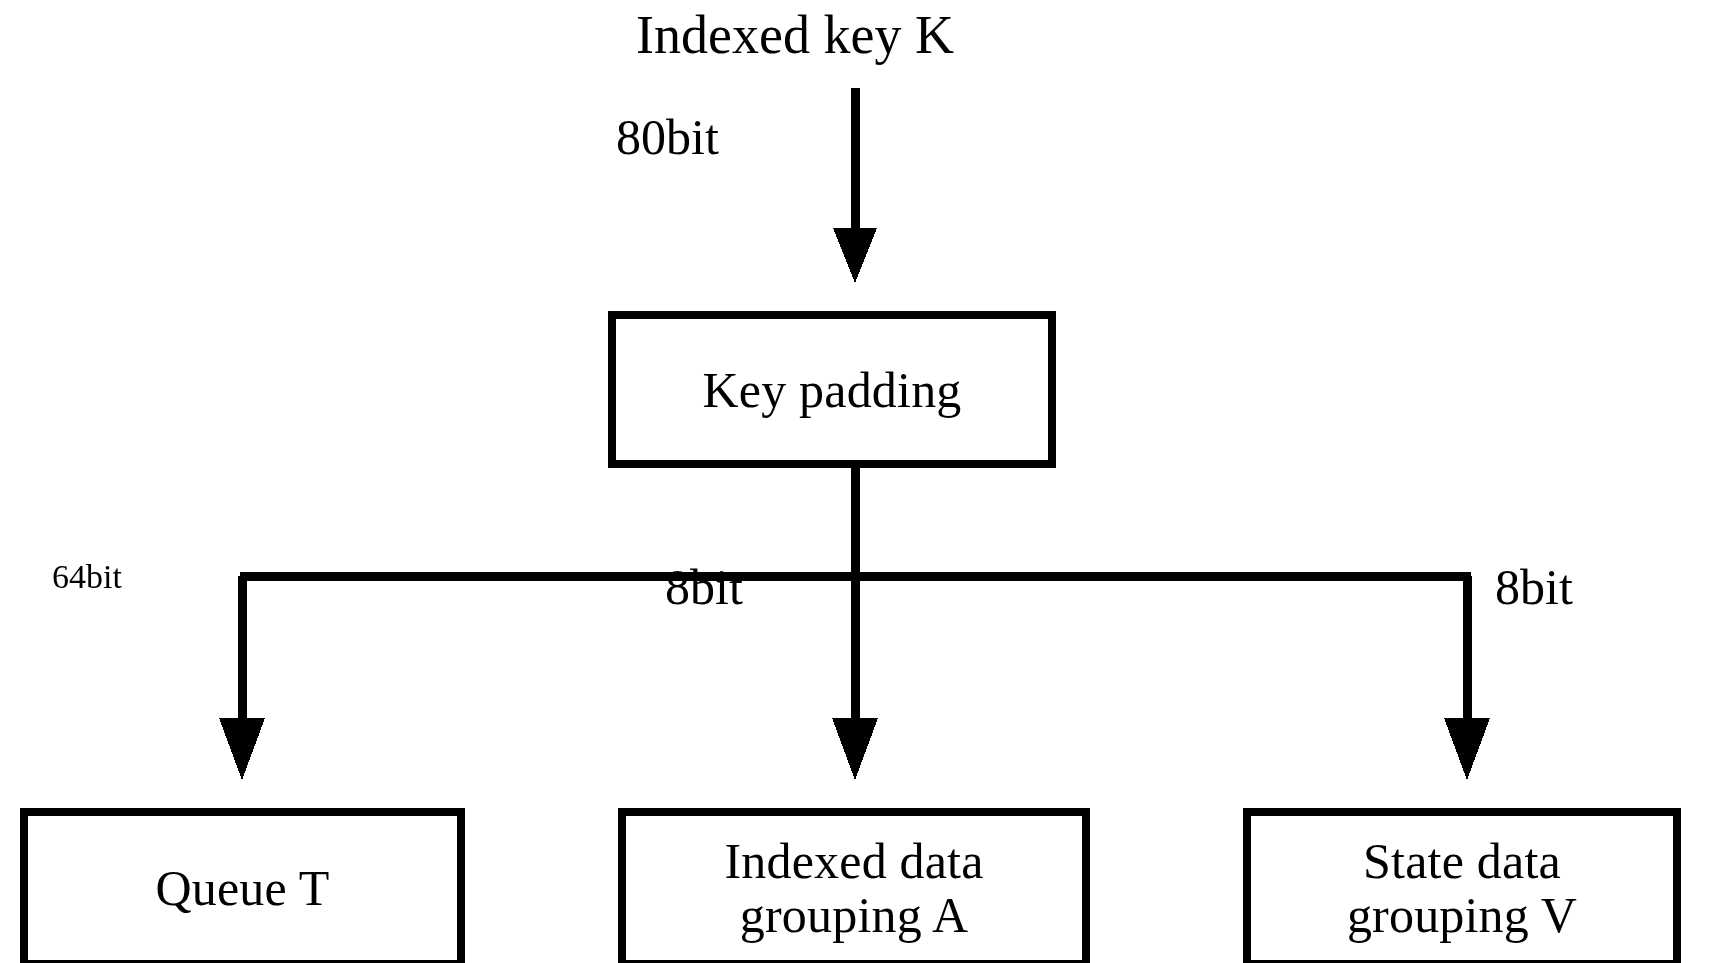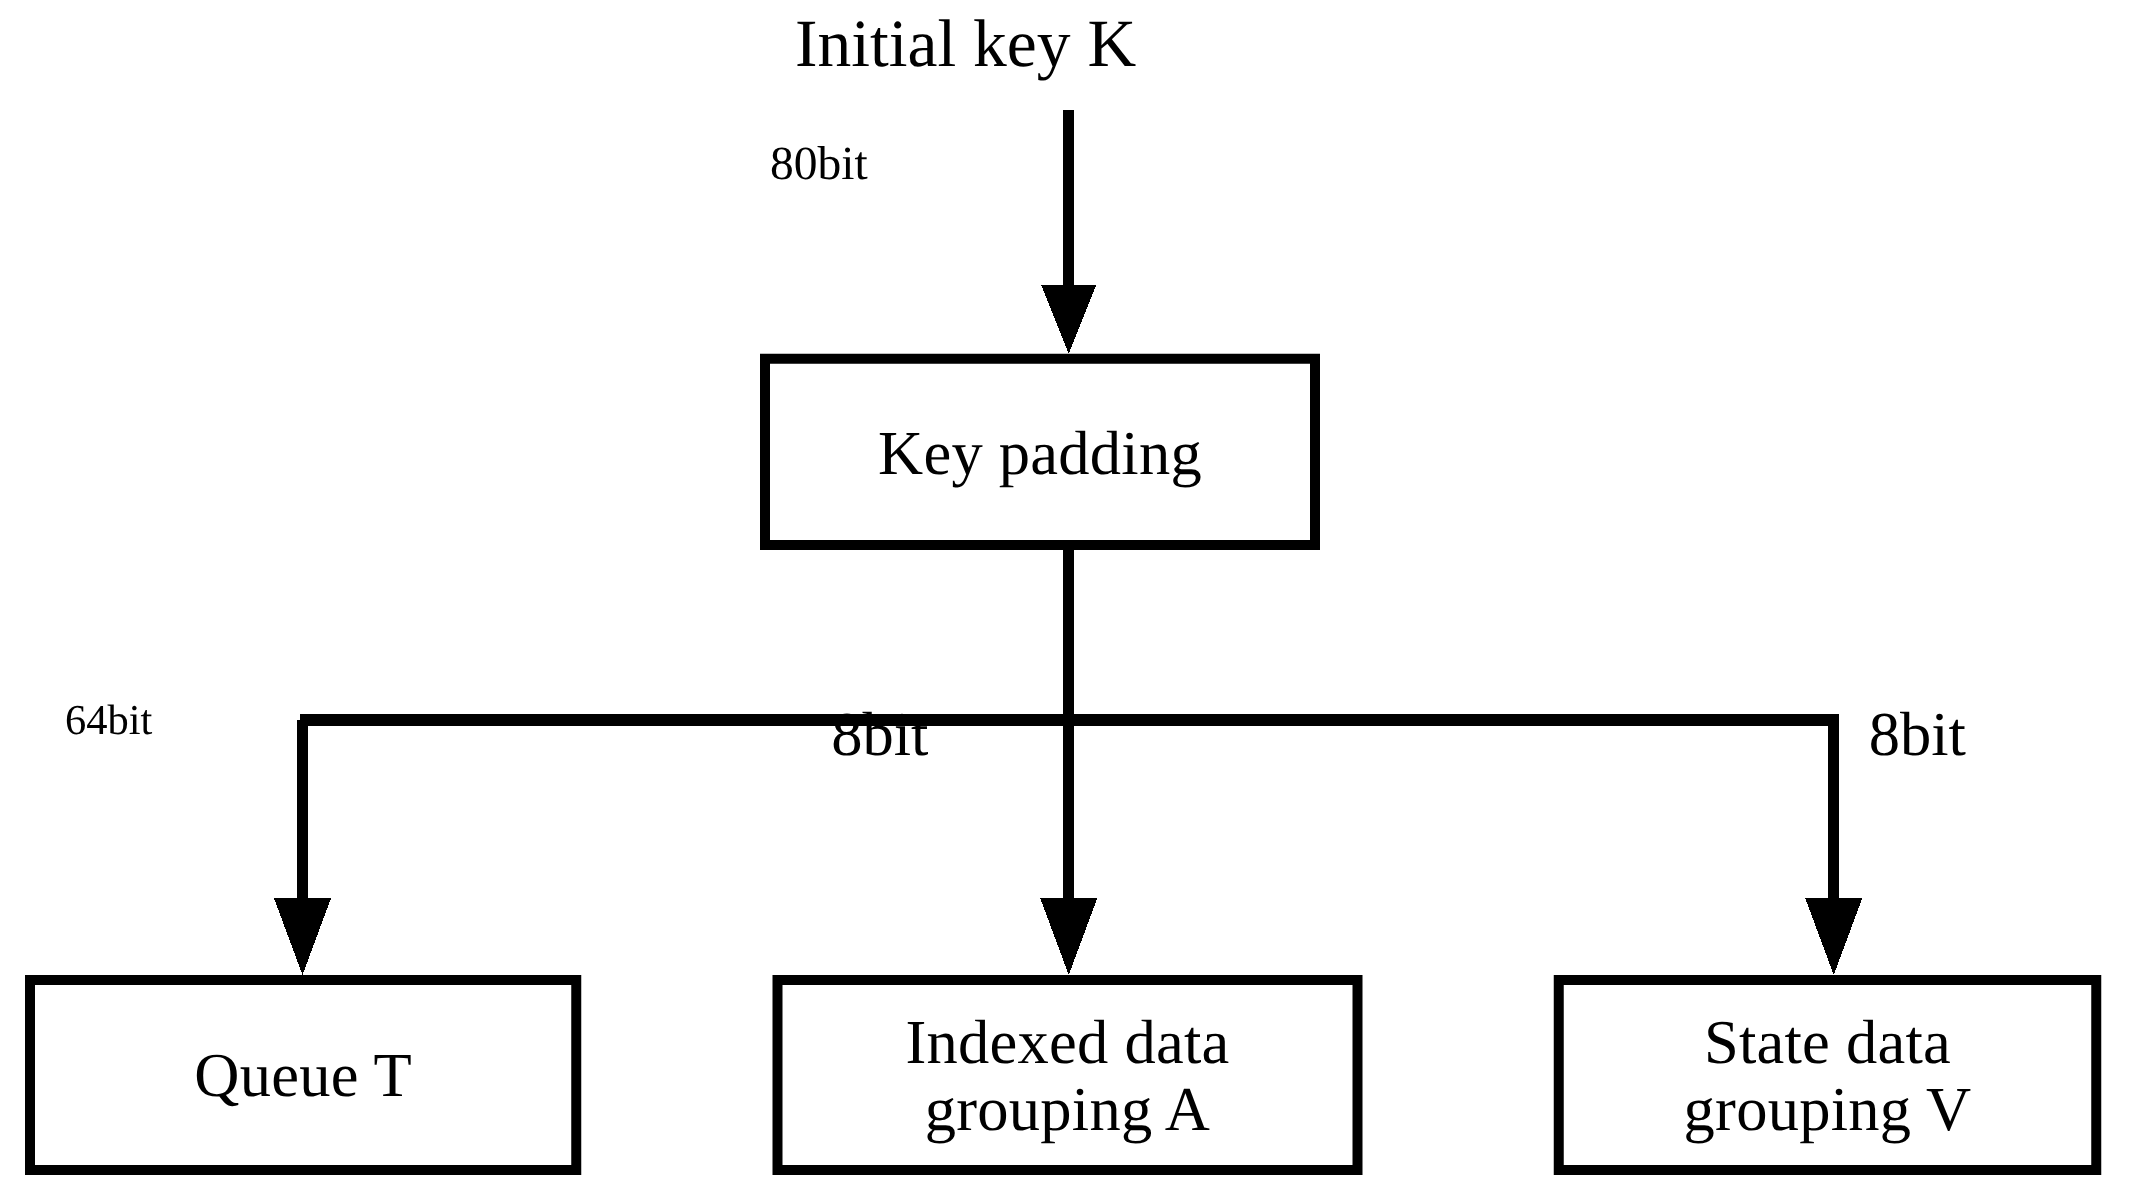--- a/index.html
+++ b/index.html
@@ -29,20 +29,21 @@
   }
   .node-box {
     position: absolute;
     box-sizing: border-box;
     border: 8px solid #000000;
     background: #ffffff;
     display: flex;
     align-items: center;
     justify-content: center;
     text-align: center;
+    margin-top: 28px;
   }
   .node-label {
     font-family: "Liberation Serif", "DejaVu Serif", serif;
     color: #000000;
     line-height: 1.08;
     white-space: pre-line;
     letter-spacing: 0.2px;
   }
   .edge-label {
     position: absolute;
@@ -54,21 +55,21 @@
   .title-text {
     position: absolute;
     font-family: "Liberation Serif", "DejaVu Serif", serif;
     color: #000000;
     white-space: nowrap;
     line-height: 1;
   }
 
   
   #title-initial-key { left: 636px; top: 8px; font-size: 54px; }
-  #label-80bit { left: 616px; top: 112px; font-size: 38px; }
+  #label-80bit { left: 616px; top: 112px; font-size: 50px; }
 
   
   #box-key-padding {
     left: 608px; top: 283px;
     width: 448px; height: 157px;
   }
   #box-key-padding .node-label { font-size: 50px; }
 
   
   #label-64bit { left: 52px; top: 560px; font-size: 34px; }
@@ -113,21 +114,21 @@
       <polygon points="219,718 265,718 242,780" stroke="none"></polygon>
 
       <line x1="855" y1="576" x2="855" y2="728"></line>
       <polygon points="832,718 878,718 855,780" stroke="none"></polygon>
 
       <line x1="1467" y1="576" x2="1467" y2="728"></line>
       <polygon points="1444,718 1490,718 1467,780" stroke="none"></polygon>
     </g>
   </svg>
 
-  <div class="title-text" id="title-initial-key">Initial key K</div>
+  <div class="title-text" id="title-initial-key">Indexed key K</div>
 
   <div class="edge-label" id="label-80bit">80bit</div>
 
   <div class="node-box" id="box-key-padding">
     <span class="node-label">Key padding</span>
   </div>
 
   <div class="edge-label" id="label-64bit">64bit</div>
 
   <div class="edge-label" id="label-8bit-a">8bit</div>

